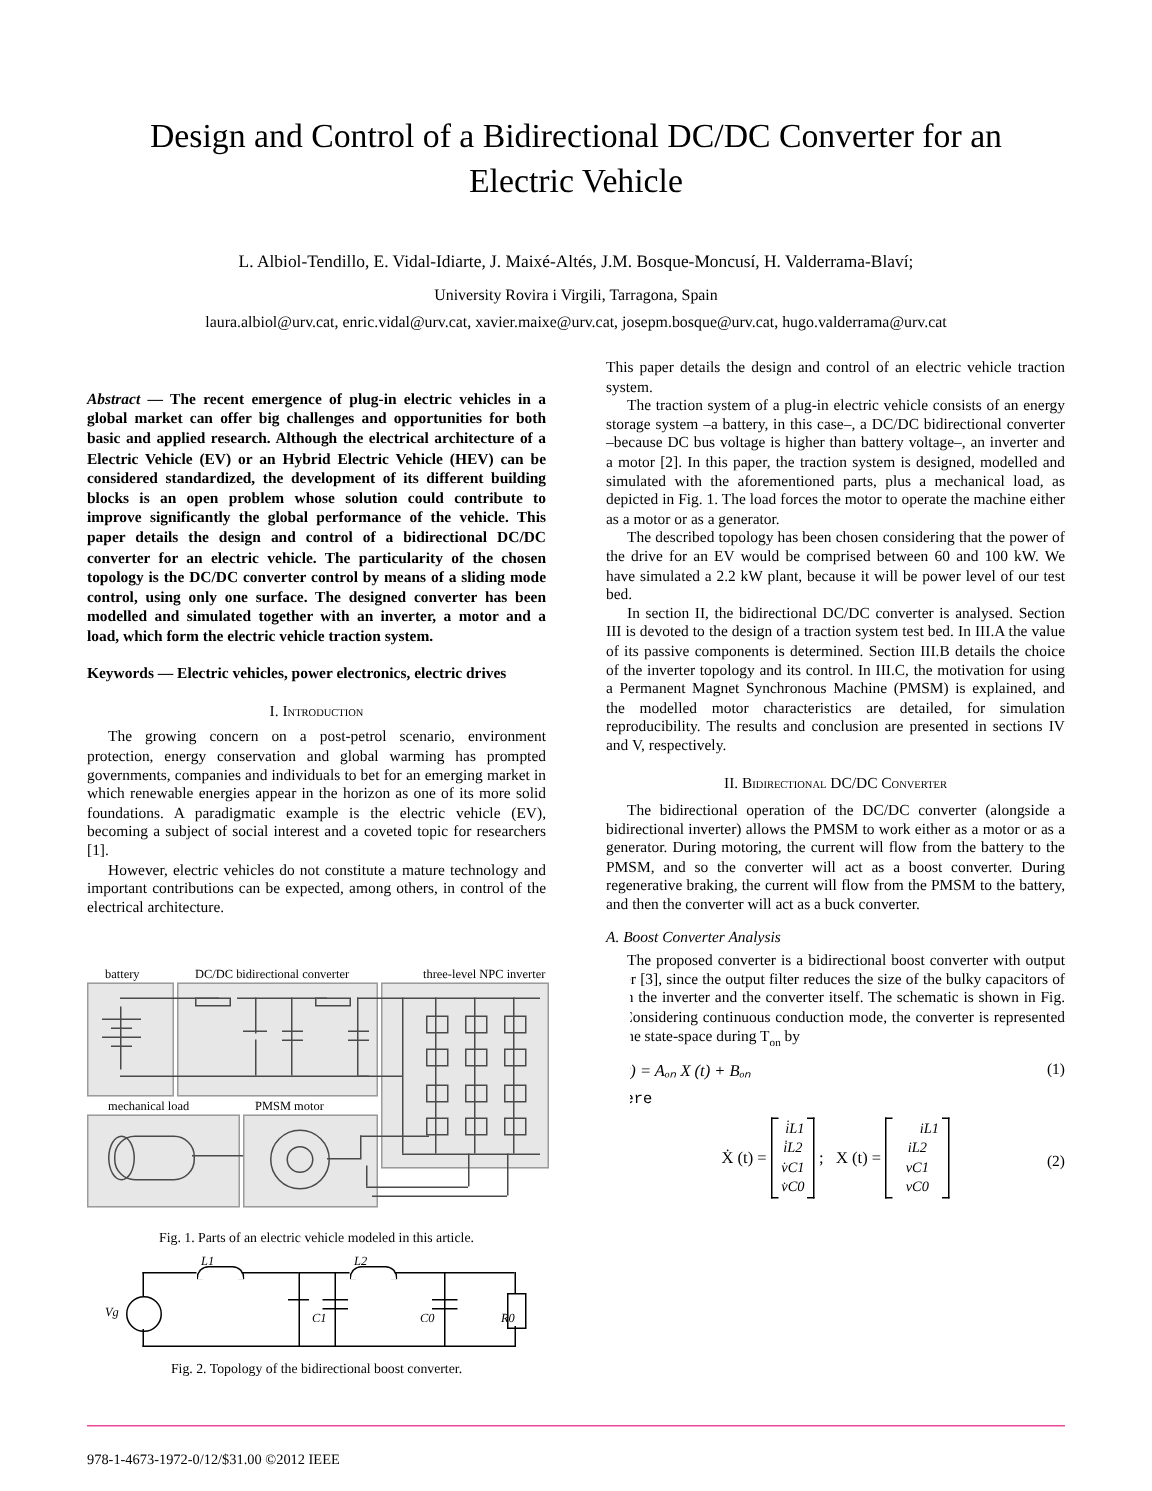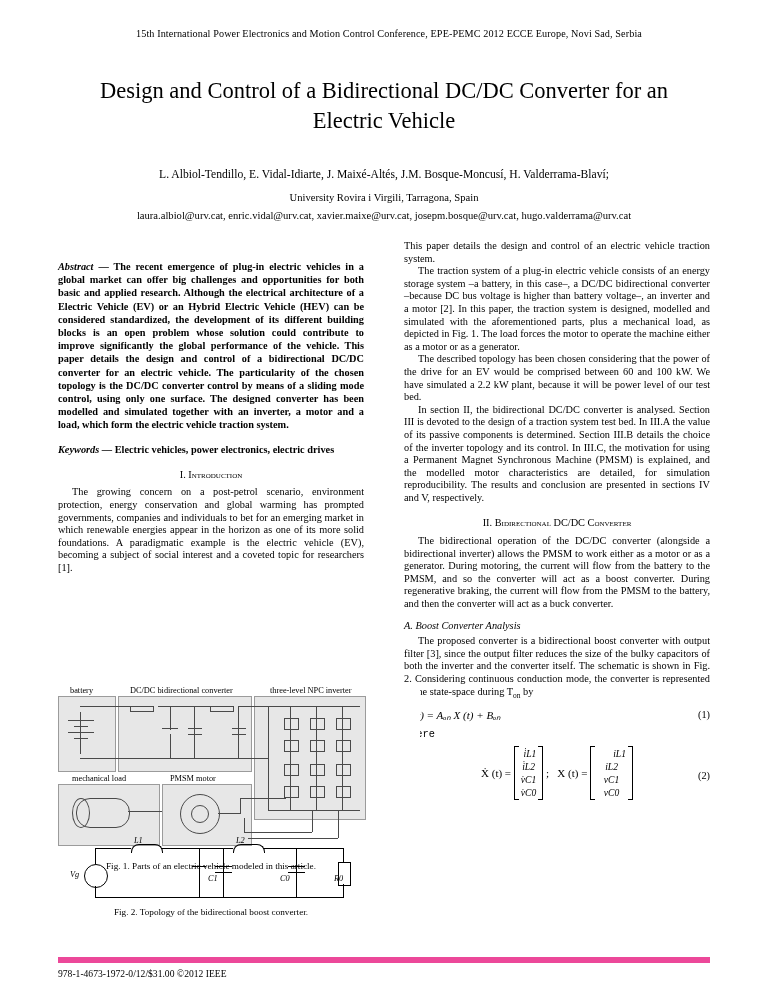--- a/index.html
+++ b/index.html
@@ -85,21 +85,20 @@
   .abstract .lead {
     font-style: italic;
   }
   .keywords {
     font-weight: bold;
     margin-top: 11px;
     text-align: justify;
     line-height: 13.2px;
   }
   .keywords .lead {
-    font-style: italic;
   }
   .sec-head {
     text-align: center;
     margin-top: 13px;
     margin-bottom: 5px;
     font-size: 10.3px;
     font-variant: small-caps;
   }
   .subsec-head {
     margin-top: 9px;
@@ -119,21 +118,20 @@
     position: absolute;
     left: 58px;
     top: 645px;
     width: 306px;
   }
   .fig1-box {
     position: relative;
     width: 362px;
     height: 172px;
     background: #ffffff;
-    margin-top: 41px;
   }
   .fig-label {
     position: absolute;
     font-size: 8.3px;
     color: #000;
   }
   .gbox {
     position: absolute;
     background: #e7e7e7;
     border: 1px solid #9b9b9b;
@@ -202,55 +200,55 @@
     font-style: italic;
     line-height: 13px;
     text-align: center;
     padding: 0 2px;
   }
   .footer {
     position: absolute;
     left: 58px;
     right: 58px;
     bottom: 26px;
-    border-top: 6px solid #ec4899;
-    padding-top: 5px;
+    border-top: 1px solid #ec4899;
+    padding-top: 17px;
     font-size: 9.6px;
   }
   .footer .left { position: absolute; left: 0; }
   .footer .center { text-align: center; }
   sub { font-size: 0.72em; }
   .it { font-style: italic; }
 </style>
 </head>
 <body>
 
 <div class="page">
 
-  <div class="header-line">15th International Power Electronics and Motion Control Conference, EPE-PEMC 2012 ECCE Europe, Novi Sad, Serbia</div>
 
   <div class="title">Design and Control of a Bidirectional DC/DC Converter for an Electric Vehicle</div>
 
   <div class="authors">L. Albiol-Tendillo, E. Vidal-Idiarte, J. Maixé-Altés, J.M. Bosque-Moncusí, H. Valderrama-Blaví;</div>
   <div class="affil">University Rovira i Virgili, Tarragona, Spain</div>
   <div class="emails">laura.albiol@urv.cat, enric.vidal@urv.cat, xavier.maixe@urv.cat, josepm.bosque@urv.cat, hugo.valderrama@urv.cat</div>
 
   <div class="col col-left">
 
     <div class="abstract">
       <span class="lead">Abstract</span><span> — </span><span>The recent emergence of plug-in electric vehicles in a global market can offer big challenges and opportunities for both basic and applied research. Although the electrical architecture of a Electric Vehicle (EV) or an Hybrid Electric Vehicle (HEV) can be considered standardized, the development of its different building blocks is an open problem whose solution could contribute to improve significantly the global performance of the vehicle. This paper details the design and control of a bidirectional DC/DC converter for an electric vehicle. The particularity of the chosen topology is the DC/DC converter control by means of a sliding mode control, using only one surface. The designed converter has been modelled and simulated together with an inverter, a motor and a load, which form the electric vehicle traction system.</span>
     </div>
 
     <div class="keywords">
       <span class="lead">Keywords</span><span> — </span><span>Electric vehicles, power electronics, electric drives</span>
     </div>
 
     <div class="sec-head">I.    Introduction</div>
 
     <p class="body">The growing concern on a post-petrol scenario, environment protection, energy conservation and global warming has prompted governments, companies and individuals to bet for an emerging market in which renewable energies appear in the horizon as one of its more solid foundations. A paradigmatic example is the electric vehicle (EV), becoming a subject of social interest and a coveted topic for researchers [1].</p>
+    <p class="body">However, electric vehicles do not constitute a mature technology and important contributions can be expected, among others, in control of the electrical architecture.</p>
   </div>
 
   <div class="col col-right">
     <p class="body noindent">This paper details the design and control of an electric vehicle traction system.</p>
     <p class="body">The traction system of a plug-in electric vehicle consists of an energy storage system –a battery, in this case–, a DC/DC bidirectional converter –because DC bus voltage is higher than battery voltage–, an inverter and a motor [2]. In this paper, the traction system is designed, modelled and simulated with the aforementioned parts, plus a mechanical load, as depicted in Fig. 1. The load forces the motor to operate the machine either as a motor or as a generator.</p>
     <p class="body">The described topology has been chosen considering that the power of the drive for an EV would be comprised between 60 and 100 kW. We have simulated a 2.2 kW plant, because it will be power level of our test bed.</p>
     <p class="body">In section II, the bidirectional DC/DC converter is analysed. Section III is devoted to the design of a traction system test bed. In III.A the value of its passive components is determined. Section III.B details the choice of the inverter topology and its control. In III.C, the motivation for using a Permanent Magnet Synchronous Machine (PMSM) is explained, and the modelled motor characteristics are detailed, for simulation reproducibility. The results and conclusion are presented in sections IV and V, respectively.</p>
 
     <div class="sec-head">II.    Bidirectional DC/DC Converter</div>
     <p class="body">The bidirectional operation of the DC/DC converter (alongside a bidirectional inverter) allows the PMSM to work either as a motor or as a generator. During motoring, the current will flow from the battery to the PMSM, and so the converter will act as a boost converter. During regenerative braking, the current will flow from the PMSM to the battery, and then the converter will act as a buck converter.</p>
@@ -286,21 +284,21 @@
       </span>
       <span class="eqnum" style="top:24px;">(2)</span>
     </div>
   </div>
 
   <div class="fig1-wrap">
     <div class="fig1-box">
 
       <div class="fig-label" style="left:12px; top:0px;">battery</div>
       <div class="fig-label" style="left:72px; top:0px;">DC/DC bidirectional converter</div>
-      <div class="fig-label" style="left:212px; top:0px;">three-level NPC inverter</div>
+      <div class="fig-label" style="left:224px; top:0px;">three-level NPC inverter</div>
       <div class="fig-label" style="left:14px; top:88px;">mechanical load</div>
       <div class="fig-label" style="left:112px; top:88px;">PMSM motor</div>
 
       <div class="gbox" style="left:0px; top:10px; width:56px; height:74px;"></div>
       <div class="gbox" style="left:60px; top:10px; width:132px; height:74px;"></div>
       <div class="gbox" style="left:196px; top:10px; width:110px; height:122px;"></div>
       <div class="gbox" style="left:0px; top:98px; width:100px; height:60px;"></div>
       <div class="gbox" style="left:104px; top:98px; width:88px; height:60px;"></div>
 
       <div class="wire" style="left:22px; top:26px; width:1px; height:42px;"></div>

